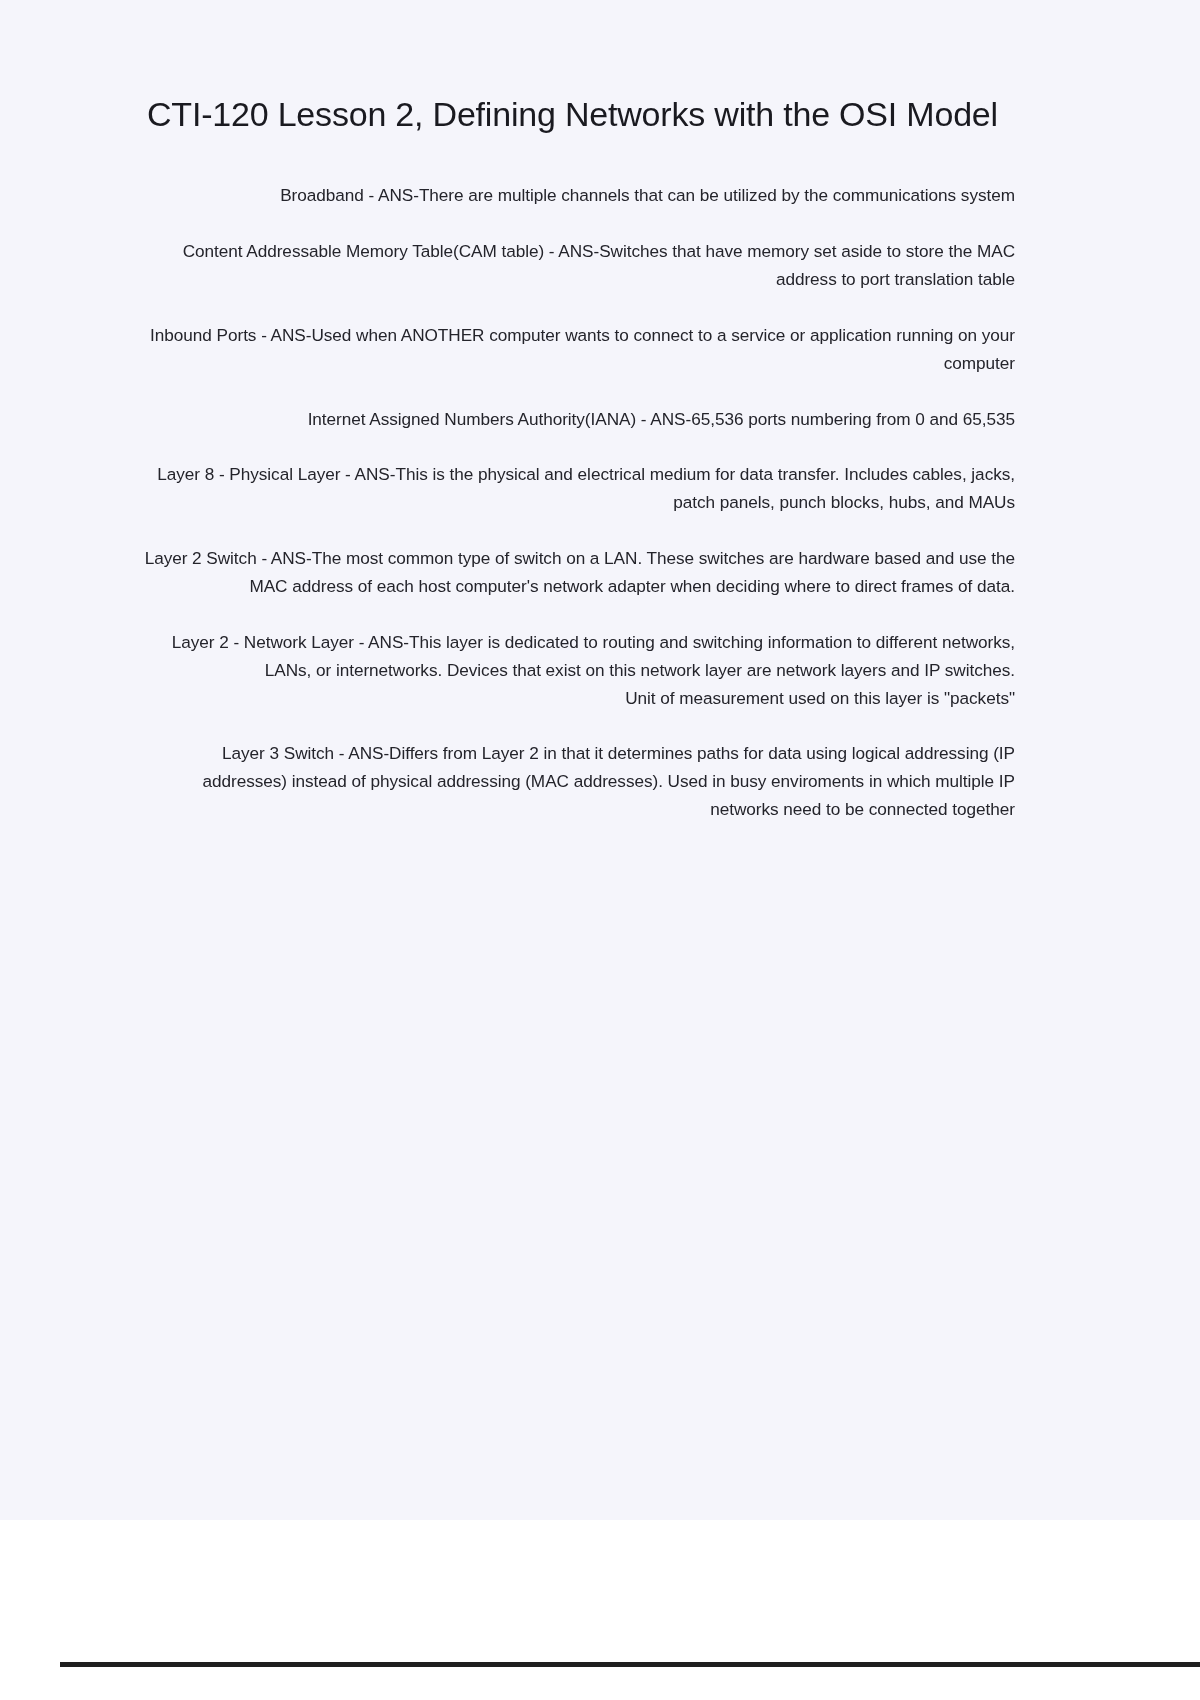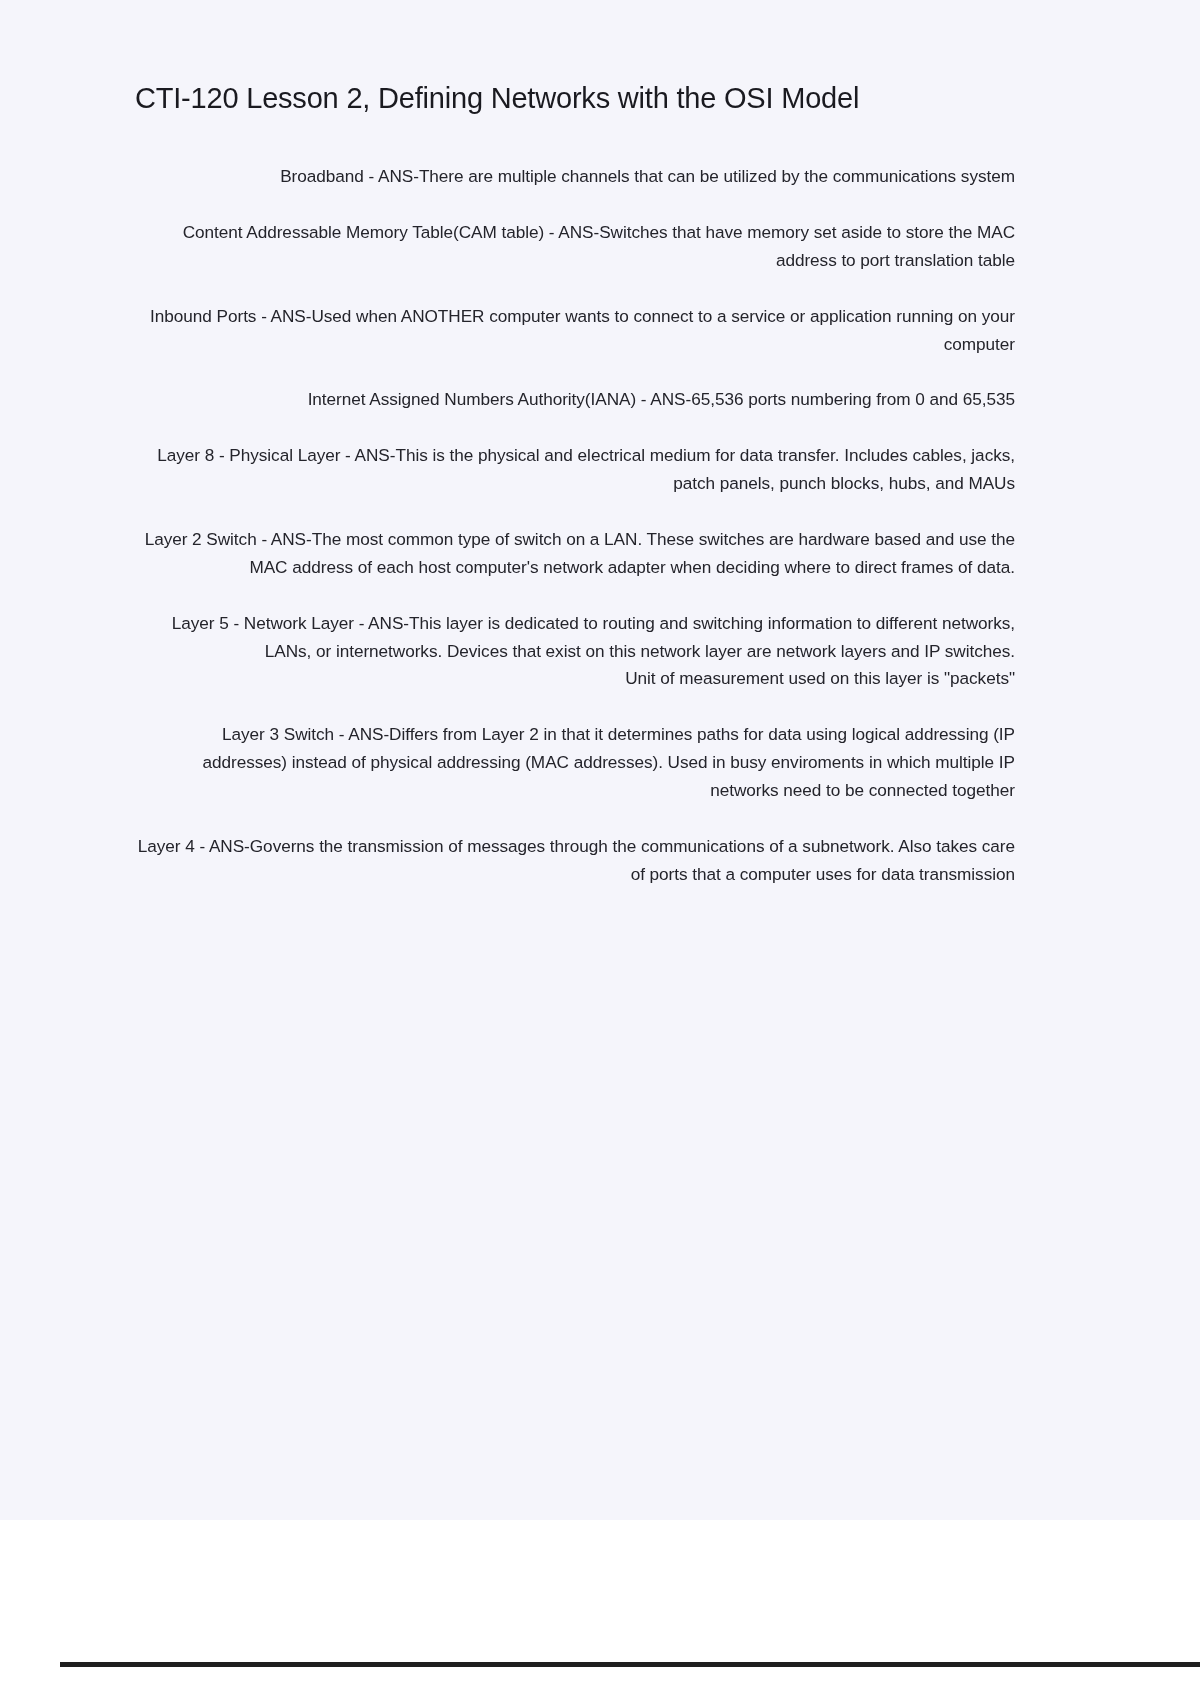--- a/index.html
+++ b/index.html
@@ -25,23 +25,23 @@
   }
 
   .page-inner {
     position: absolute;
     left: 135px;
     top: 0;
     width: 880px;
   }
 
   .doc-title {
-    margin: 0;
+    margin: 12px;
     padding-top: 78px;
-    font-size: 29px;
+    font-size: 34px;
     line-height: 1.42;
     font-weight: 400;
     color: #1a1a20;
     letter-spacing: -0.2px;
   }
 
   .body-block {
     margin-top: 44px;
   }
 
@@ -85,23 +85,22 @@
 
     <h1 class="doc-title">CTI-120 Lesson 2, Defining Networks with the OSI Model</h1>
 
     <div class="body-block">
       <p class="entry">Broadband - ANS-There are multiple channels that can be utilized by the communications system</p>
       <p class="entry">Content Addressable Memory Table(CAM table) - ANS-Switches that have memory set aside to store the MAC address to port translation table</p>
       <p class="entry">Inbound Ports - ANS-Used when ANOTHER computer wants to connect to a service or application running on your computer</p>
       <p class="entry">Internet Assigned Numbers Authority(IANA) - ANS-65,536 ports numbering from 0 and 65,535</p>
       <p class="entry">Layer 8 - Physical Layer - ANS-This is the physical and electrical medium for data transfer. Includes cables, jacks, patch panels, punch blocks, hubs, and MAUs</p>
       <p class="entry">Layer 2 Switch - ANS-The most common type of switch on a LAN. These switches are hardware based and use the MAC address of each host computer's network adapter when deciding where to direct frames of data.</p>
-      <p class="entry">Layer 5 - Network Layer - ANS-This layer is dedicated to routing and switching information to different networks, LANs, or internetworks. Devices that exist on this network layer are network layers and IP switches.
+      <p class="entry">Layer 2 - Network Layer - ANS-This layer is dedicated to routing and switching information to different networks, LANs, or internetworks. Devices that exist on this network layer are network layers and IP switches.
 Unit of measurement used on this layer is "packets"</p>
       <p class="entry">Layer 3 Switch - ANS-Differs from Layer 2 in that it determines paths for data using logical addressing (IP addresses) instead of physical addressing (MAC addresses). Used in busy enviroments in which multiple IP networks need to be connected together</p>
-      <p class="entry">Layer 4 - ANS-Governs the transmission of messages through the communications of a subnetwork. Also takes care of ports that a computer uses for data transmission</p>
     </div>
 
   </div>
 </div>
 
 <div class="bottom-white"></div>
 <div class="bottom-rule"></div>
 
 </body></html>

